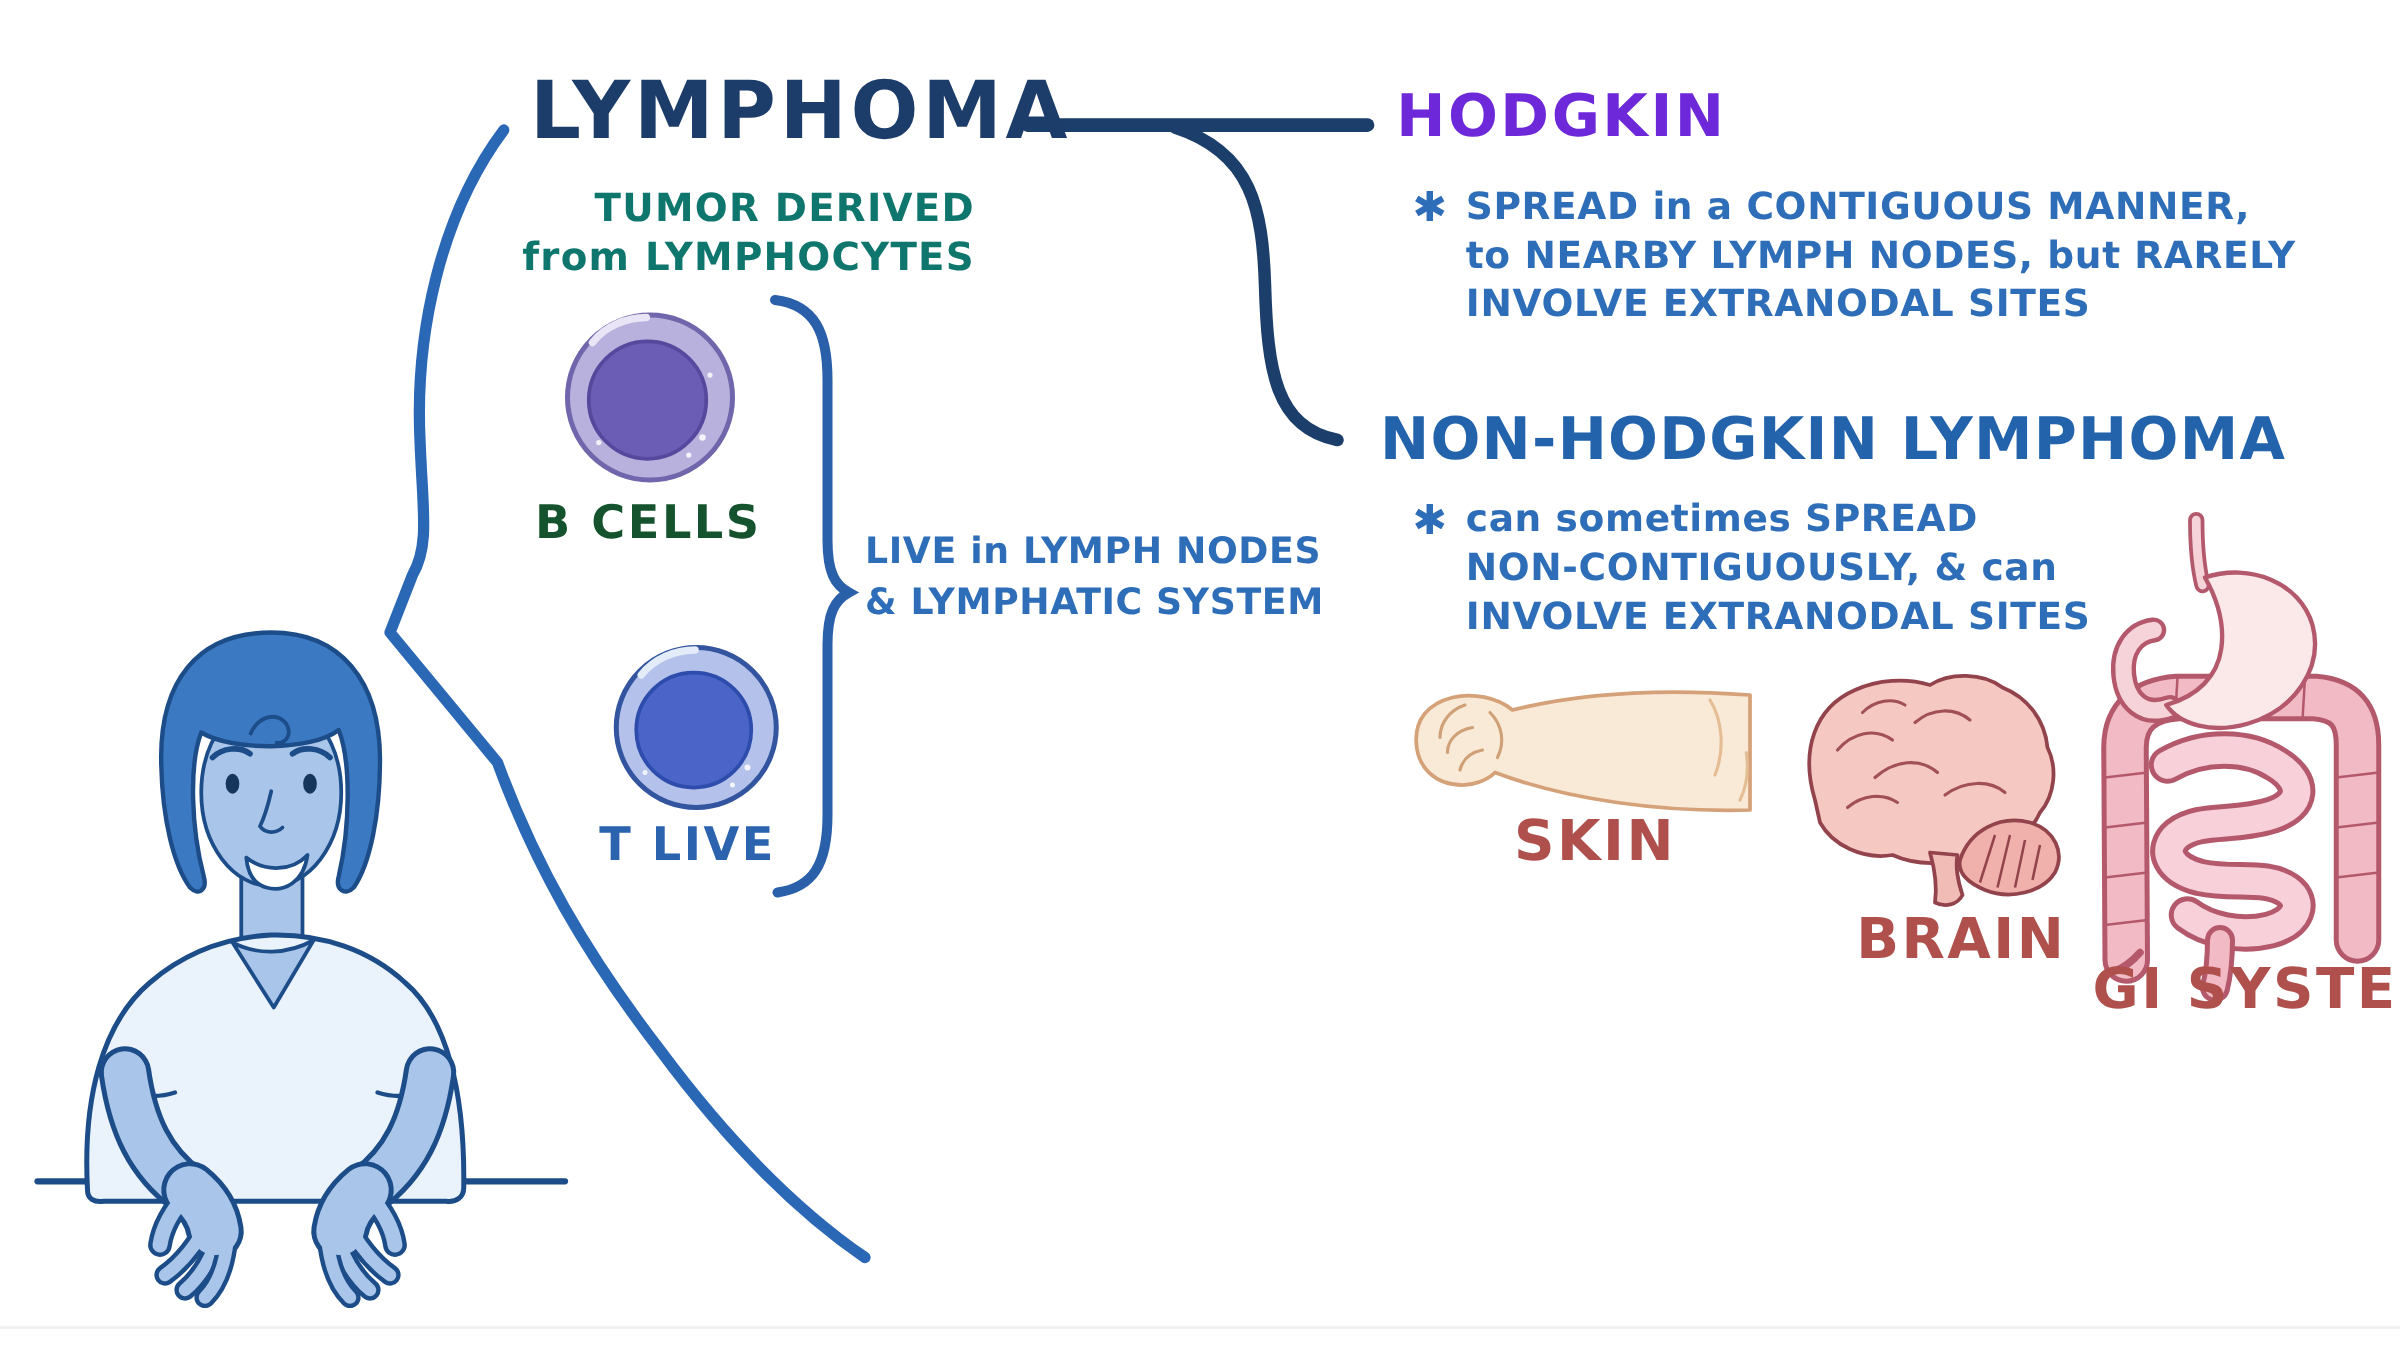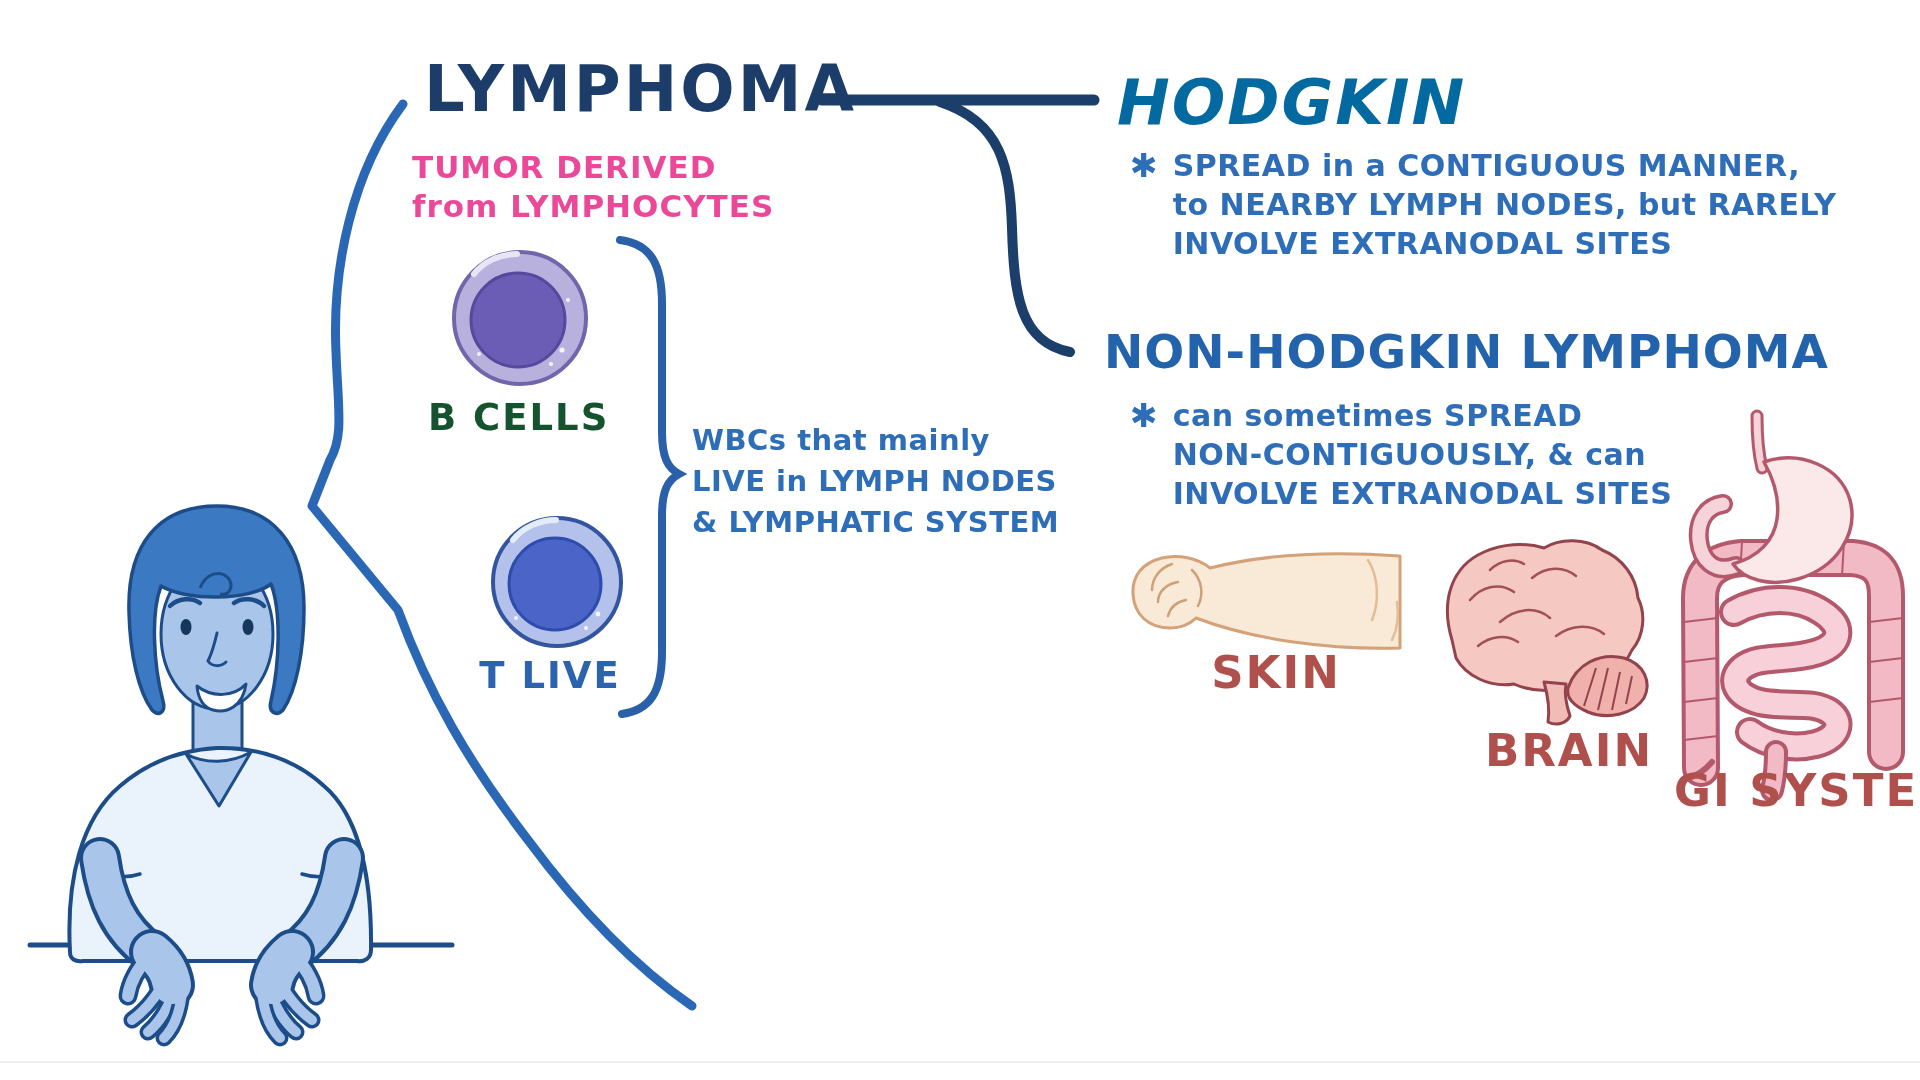--- a/index.html
+++ b/index.html
@@ -4,28 +4,28 @@
 <style>
   html,body{margin:0;padding:0;background:#ffffff;}
   .canvas{
     position:relative;width:1920px;height:1080px;background:#ffffff;overflow:hidden;
     font-family:"DejaVu Sans","Liberation Sans",sans-serif;
   }
   .art{position:absolute;left:0;top:0;}
   .t{position:absolute;white-space:nowrap;font-weight:bold;}
 
   .title{left:424px;top:52px;font-size:64px;letter-spacing:3px;color:#1c3c6a;}
-  .subtitle{left:412px;top:148px;width:368px;text-align:left;font-size:31px;line-height:39px;color:#ec4899;letter-spacing:1px;}
+  .subtitle{left:412px;top:148px;width:368px;text-align:right;font-size:31px;line-height:39px;color:#0f766e;letter-spacing:1px;}
 
   .b-label{left:428px;top:396px;width:178px;text-align:center;font-size:37px;letter-spacing:2px;color:#14532d;}
   .t-label{left:452px;top:654px;width:196px;text-align:center;font-size:37px;letter-spacing:2px;color:#2b63af;}
 
   .wbc{left:692px;top:420px;font-size:29px;line-height:41px;color:#2e6db8;letter-spacing:0.5px;}
 
-  .hodgkin-h{left:1117px;top:66px;font-size:63px;letter-spacing:2px;color:#0369a1;font-style:italic;}
+  .hodgkin-h{left:1117px;top:66px;font-size:47px;letter-spacing:2px;color:#6d28d9;}
   .nhl-h{left:1104px;top:324px;font-size:47px;letter-spacing:1px;color:#2263ac;}
 
   .bullet-row{position:absolute;display:flex;align-items:flex-start;gap:15px;color:#2e6db8;font-weight:bold;}
   .bullet-row .ast{font-size:33px;line-height:39px;}
   .bullet-row .lines{font-size:30px;line-height:39px;letter-spacing:0.5px;white-space:nowrap;}
   .hodgkin-b{left:1130px;top:146px;}
   .nhl-b{left:1130px;top:396px;}
 
   .site{font-size:45px;letter-spacing:2px;color:#b0504c;text-align:center;}
   .skin-label{left:1206px;top:646px;width:140px;}
@@ -201,21 +201,20 @@
 
   <div class="subtitle" style="position:absolute;font-weight:bold;">
     <div>TUMOR DERIVED</div>
     <div>from LYMPHOCYTES</div>
   </div>
 
   <div class="t b-label">B CELLS</div>
   <div class="t t-label">T LIVE</div>
 
   <div class="t wbc">
-    <div>WBCs that mainly</div>
     <div>LIVE in LYMPH NODES</div>
     <div>&amp; LYMPHATIC SYSTEM</div>
   </div>
 
   <div class="t hodgkin-h">HODGKIN</div>
 
   <div class="bullet-row hodgkin-b">
     <span class="ast">✱</span>
     <div class="lines">
       <div>SPREAD in a CONTIGUOUS MANNER,</div>

